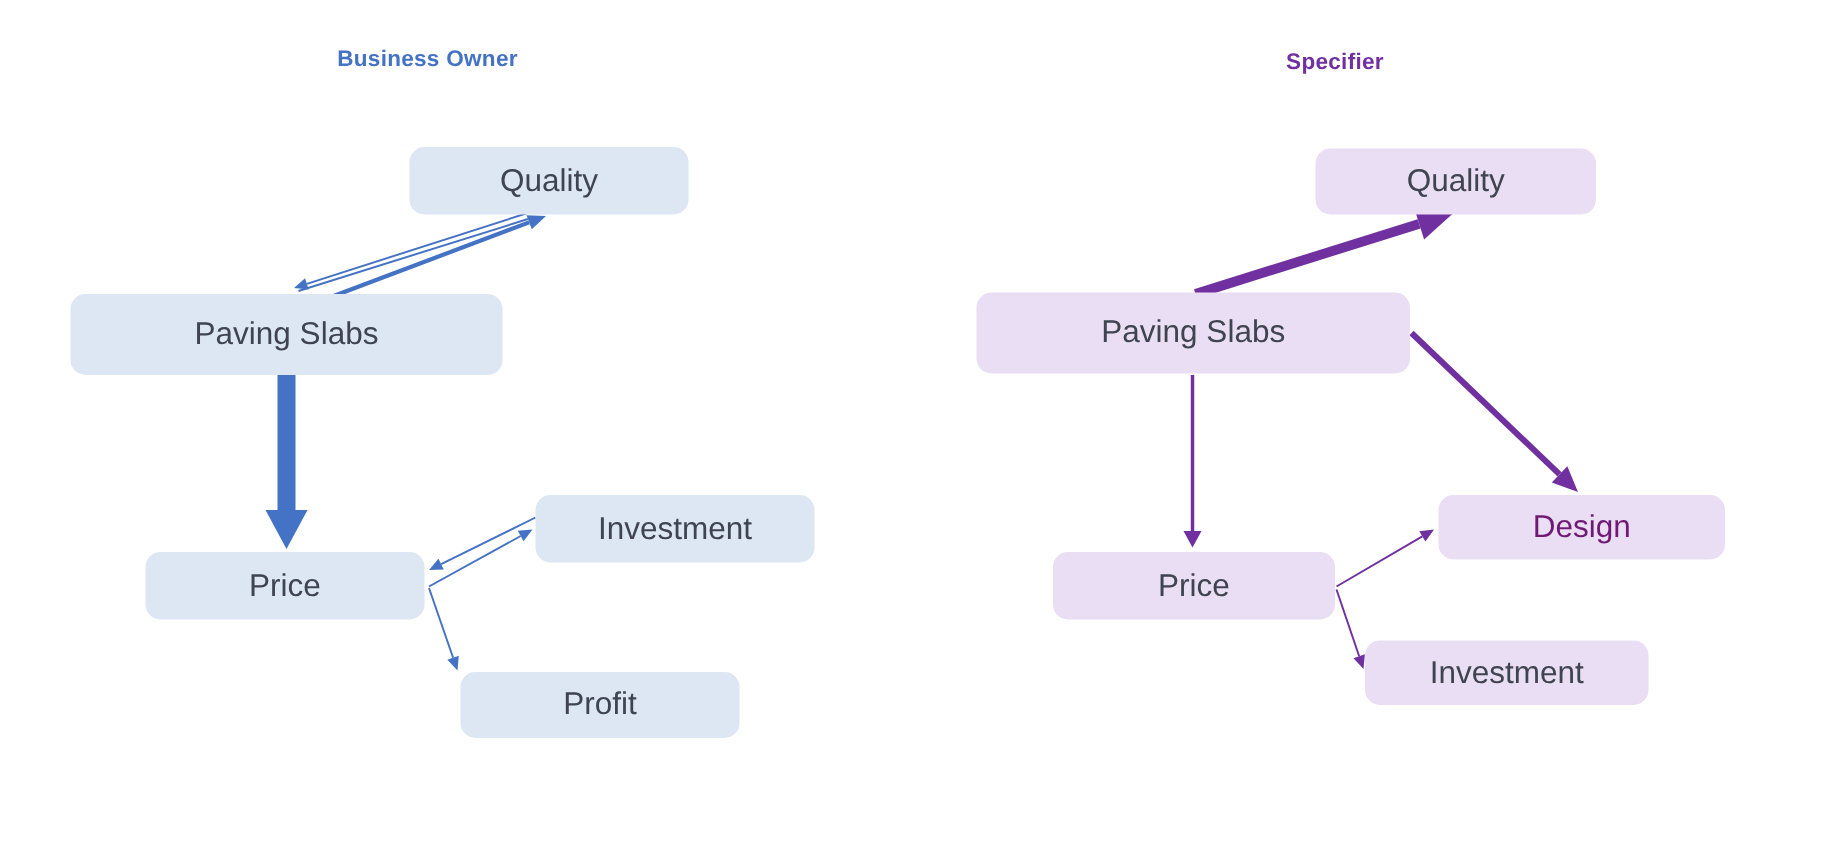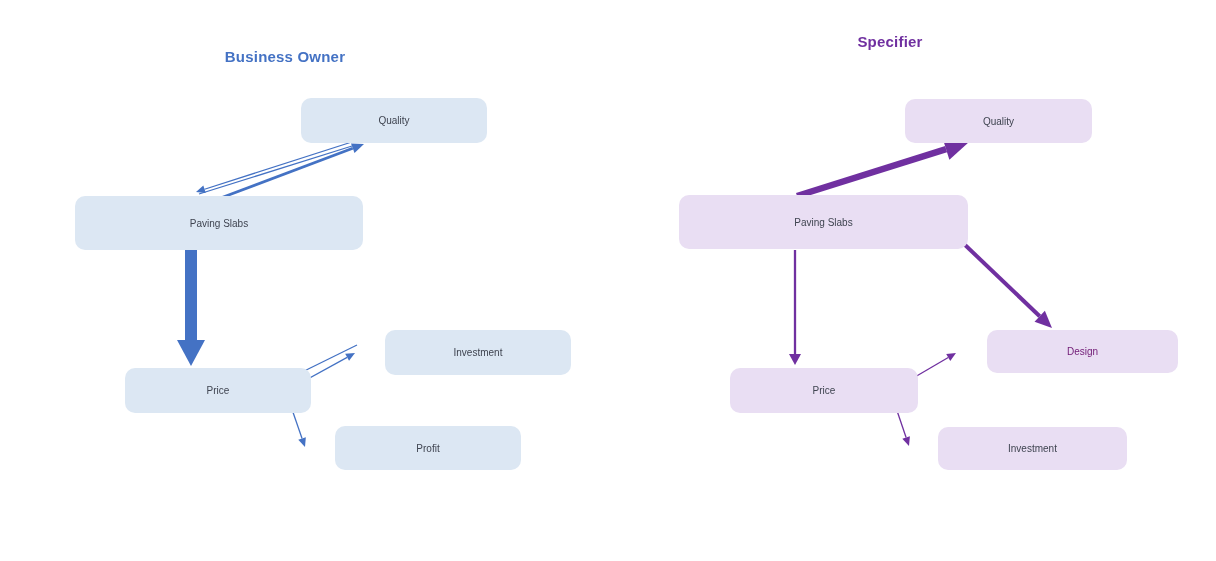--- a/index.html
+++ b/index.html
@@ -24,23 +24,22 @@
     font-weight: bold;
     white-space: nowrap;
     letter-spacing: 0.2px;
   }
   .node {
     position: absolute;
     border-radius: 10px;
     display: flex;
     align-items: center;
     justify-content: center;
-    font-size: 10px;
+    font-size: 21px;
     white-space: nowrap;
-    margin-left: 28px;
   }
   .caption {
     position: absolute;
     left: 0; right: 0;
     top: 512px;
     text-align: center;
     font-size: 13px;
     font-weight: bold;
     letter-spacing: 0.3px;
   }
@@ -91,27 +90,27 @@
       </g>
       <g>
         <line x1="891" y1="391" x2="948.2303288529282" y2="357.5422692859804" stroke="#7030a0" stroke-width="1.3"></line>
         <polygon points="956,353 950.2491152022528,360.99545646245673 946.2115425036036,354.0890821095041" fill="#7030a0"></polygon>
       </g>
       <g>
         <line x1="891" y1="393" x2="906.105758162779" y2="437.4780657015159" stroke="#7030a0" stroke-width="1.3"></line>
         <polygon points="909,446 902.3182318078972,438.7643954069475 909.8932845176608,436.19173599608433" fill="#7030a0"></polygon>
       </g>
     </svg>
-  <div class="map-title" id="map-title-0" style="left: 285px; top: 48px; color: rgb(68, 114, 196);">Business Owner</div>
+  <div class="map-title" id="map-title-0" style="left: 285px; top: 31px; color: rgb(68, 114, 196);">Business Owner</div>
   <div class="map-title" id="map-title-1" style="left: 890px; top: 33px; color: rgb(112, 48, 160);">Specifier</div>
   <div id="nodes-layer">
       <div class="node" style="left: 273px; top: 98px; width: 186px; height: 45px; background: rgb(220, 231, 243); color: rgb(63, 68, 80);">Quality</div>
       <div class="node" style="left: 47px; top: 196px; width: 288px; height: 54px; background: rgb(220, 231, 243); color: rgb(63, 68, 80);">Paving Slabs</div>
       <div class="node" style="left: 97px; top: 368px; width: 186px; height: 45px; background: rgb(220, 231, 243); color: rgb(63, 68, 80);">Price</div>
       <div class="node" style="left: 357px; top: 330px; width: 186px; height: 45px; background: rgb(220, 231, 243); color: rgb(63, 68, 80);">Investment</div>
-      <div class="node" style="left: 307px; top: 426px; width: 186px; height: 44px; background: rgb(220, 231, 243); color: rgb(63, 68, 80);">Profit</div>
+      <div class="node" style="left: 307px; top: 448px; width: 186px; height: 44px; background: rgb(220, 231, 243); color: rgb(63, 68, 80);">Profit</div>
       <div class="node" style="left: 877px; top: 99px; width: 187px; height: 44px; background: rgb(233, 222, 243); color: rgb(63, 68, 80);">Quality</div>
       <div class="node" style="left: 651px; top: 195px; width: 289px; height: 54px; background: rgb(233, 222, 243); color: rgb(63, 68, 80);">Paving Slabs</div>
       <div class="node" style="left: 702px; top: 368px; width: 188px; height: 45px; background: rgb(233, 222, 243); color: rgb(63, 68, 80);">Price</div>
       <div class="node" style="left: 959px; top: 330px; width: 191px; height: 43px; background: rgb(233, 222, 243); color: #701a75;">Design</div>
       <div class="node" style="left: 910px; top: 427px; width: 189px; height: 43px; background: rgb(233, 222, 243); color: rgb(63, 68, 80);">Investment</div>
     </div>
 </div>
 
 </body></html>

